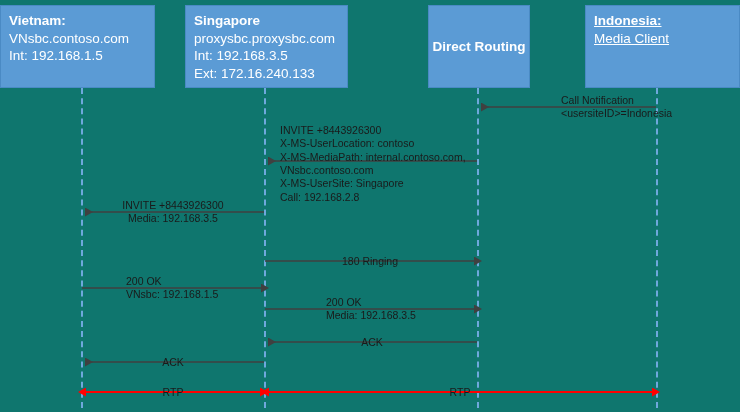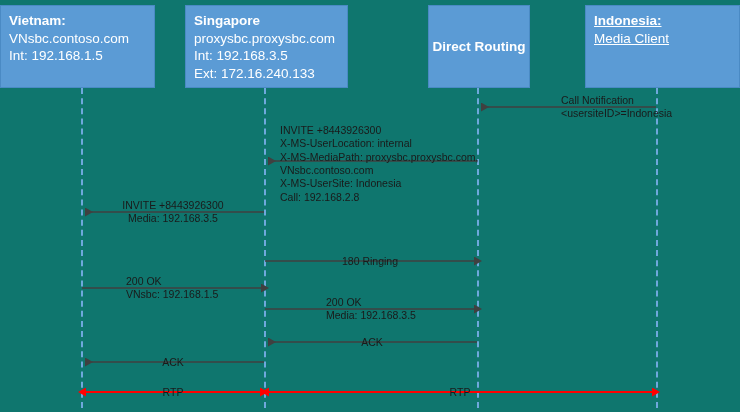--- a/index.html
+++ b/index.html
@@ -138,24 +138,24 @@
     <line x1="269" y1="392" x2="652" y2="392" stroke="#FF0000" stroke-width="1.8" marker-start="url(#ahLr)" marker-end="url(#ahRr)"></line>
   </svg>
 
   <div class="msg-label left" style="left:515px; top:94px;margin-left:46px;">
     <div>Call Notification</div>
     <div>&lt;usersiteID&gt;=Indonesia</div>
   </div>
 
   <div class="msg-label left" style="left:280px; top:124px;">
     <div>INVITE +8443926300</div>
-    <div>X-MS-UserLocation: internal</div>
-    <div>X-MS-MediaPath: proxysbc.proxysbc.com,</div>
+    <div>X-MS-UserLocation: contoso</div>
+    <div>X-MS-MediaPath: internal.contoso.com,</div>
     <div>VNsbc.contoso.com</div>
-    <div>X-MS-UserSite: Indonesia</div>
+    <div>X-MS-UserSite: Singapore</div>
     <div>Call: 192.168.2.8</div>
   </div>
 
   <div class="msg-label center" style="left:98px; top:199px; width:150px;">
     <div>INVITE +8443926300</div>
     <div>Media: 192.168.3.5</div>
   </div>
 
   <div class="msg-label center" style="left:295px; top:255px; width:150px;">
     <div>180 Ringing</div>

